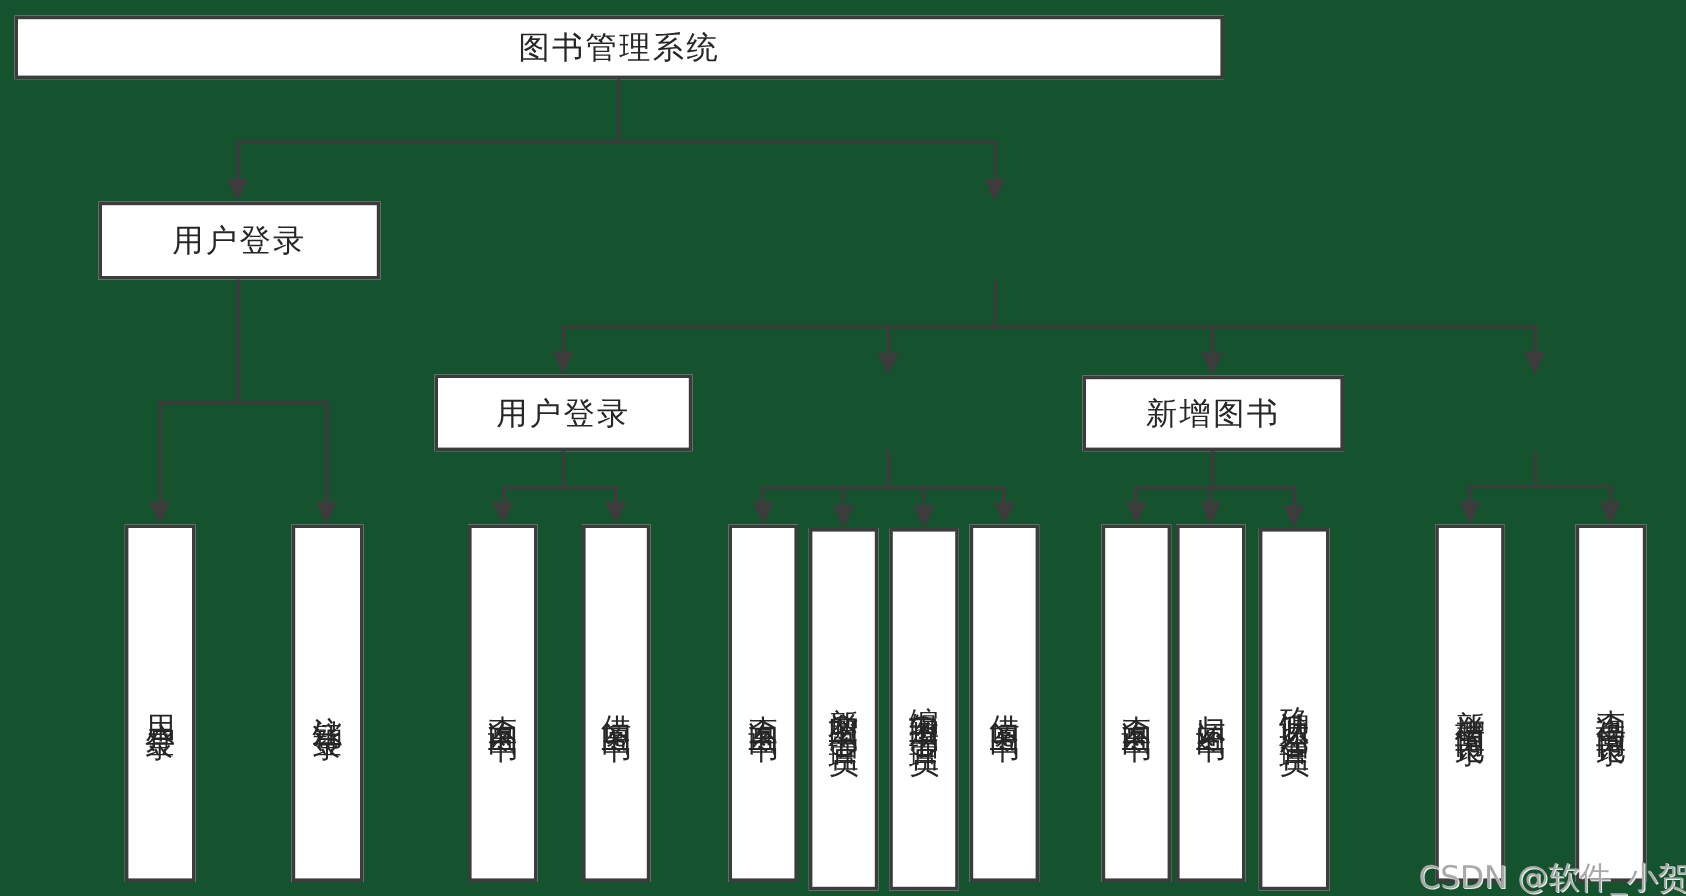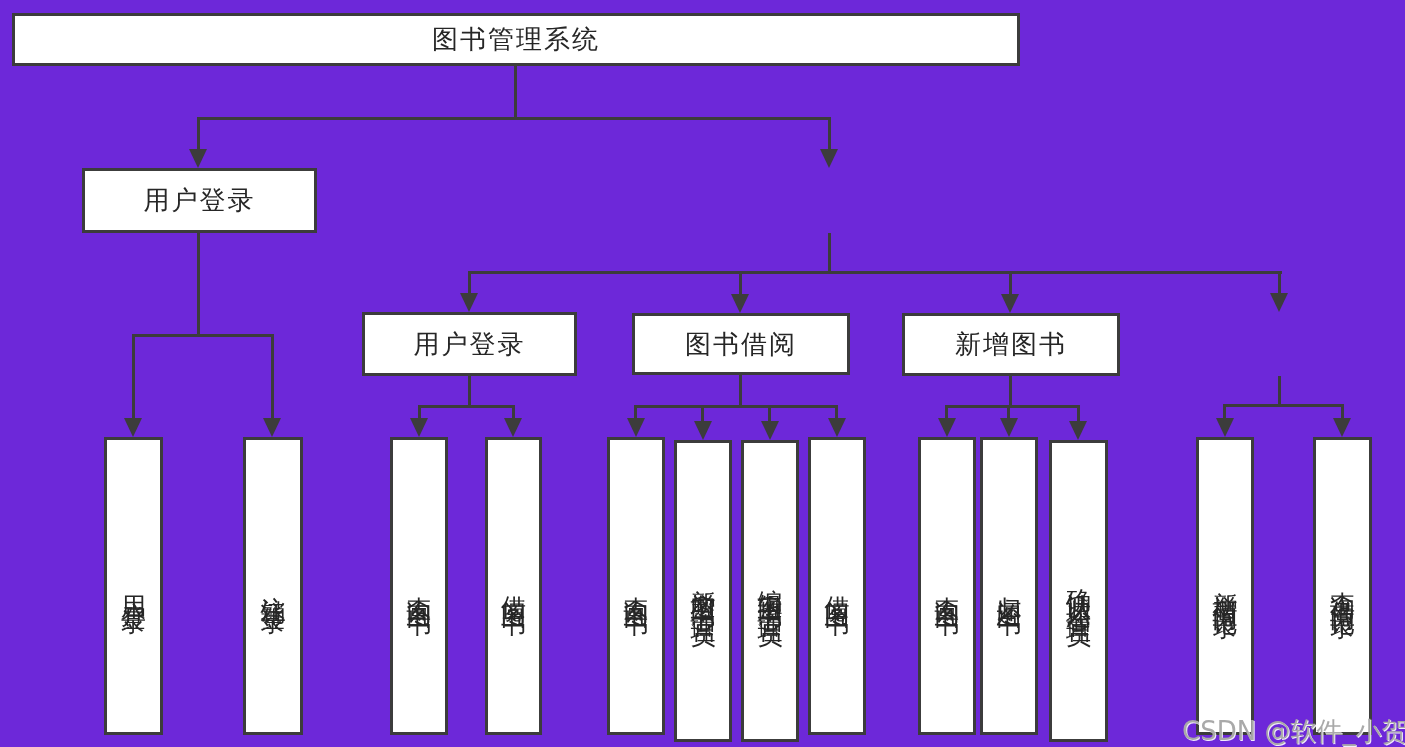--- a/index.html
+++ b/index.html
@@ -1,17 +1,17 @@
 <!DOCTYPE html>
 <html><head>
 <meta charset="utf-8">
 <style>
   html,body{margin:0;padding:0;background:#ffffff;}
   #stage{
-    position:relative;width:1405px;height:747px;background:#6d28d9;
+    position:relative;width:1405px;height:747px;background:#14532d;
     font-family:"DejaVu Sans","Liberation Sans",sans-serif;overflow:hidden;
   }
   .box{
     position:absolute;box-sizing:border-box;background:#ffffff;
     border:3px solid #3c3c3c;color:#262626;
     display:flex;align-items:center;justify-content:center;
   }
   .h{font-size:26px;letter-spacing:2px;white-space:nowrap;}
   .v span{
     writing-mode:vertical-rl;text-orientation:mixed;
@@ -62,23 +62,20 @@
   <div class="arrow" style="left:460px;top:293px;"></div>
   <div class="line" style="left:739px;top:271px;width:3px;height:25px;"></div>
   <div class="arrow" style="left:731px;top:294px;"></div>
   <div class="line" style="left:1009px;top:271px;width:3px;height:25px;"></div>
   <div class="arrow" style="left:1001px;top:294px;"></div>
   <div class="line" style="left:1278px;top:271px;width:3px;height:24px;"></div>
   <div class="arrow" style="left:1270px;top:293px;"></div>
 
   <div class="box h" style="left:362px;top:312px;width:215px;height:64px;">
     <span>用户登录</span>
-  </div>
-  <div class="box h" style="left:632px;top:313px;width:218px;height:62px;">
-    <span>图书借阅</span>
   </div>
   <div class="box h" style="left:902px;top:313px;width:218px;height:63px;">
     <span>新增图书</span>
   </div>
 
   <div class="line" style="left:468px;top:376px;width:3px;height:32px;"></div>
   <div class="line" style="left:418px;top:405px;width:97px;height:3px;"></div>
   <div class="line" style="left:418px;top:405px;width:3px;height:15px;"></div>
   <div class="arrow" style="left:410px;top:418px;"></div>
   <div class="line" style="left:512px;top:405px;width:3px;height:15px;"></div>

